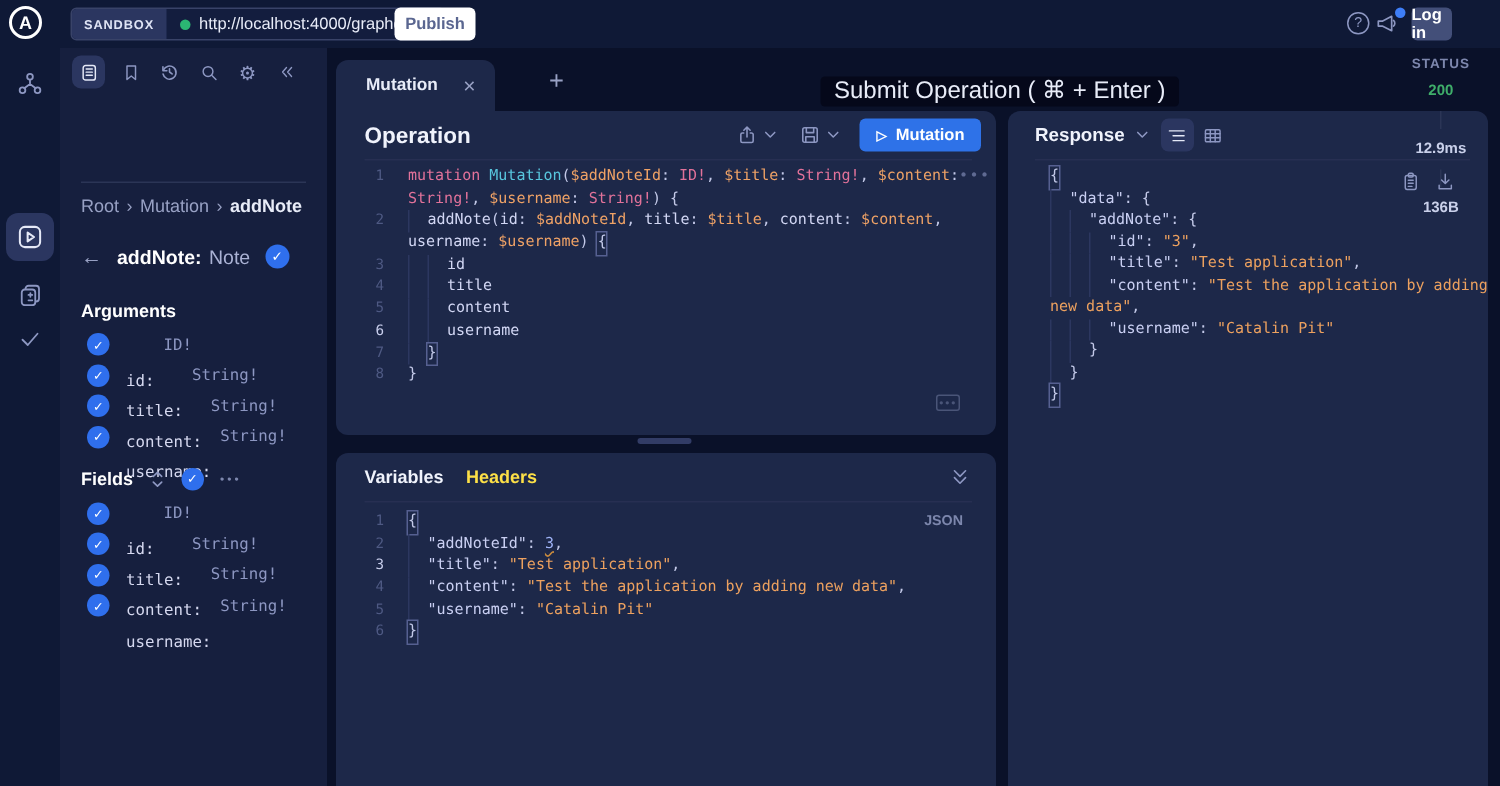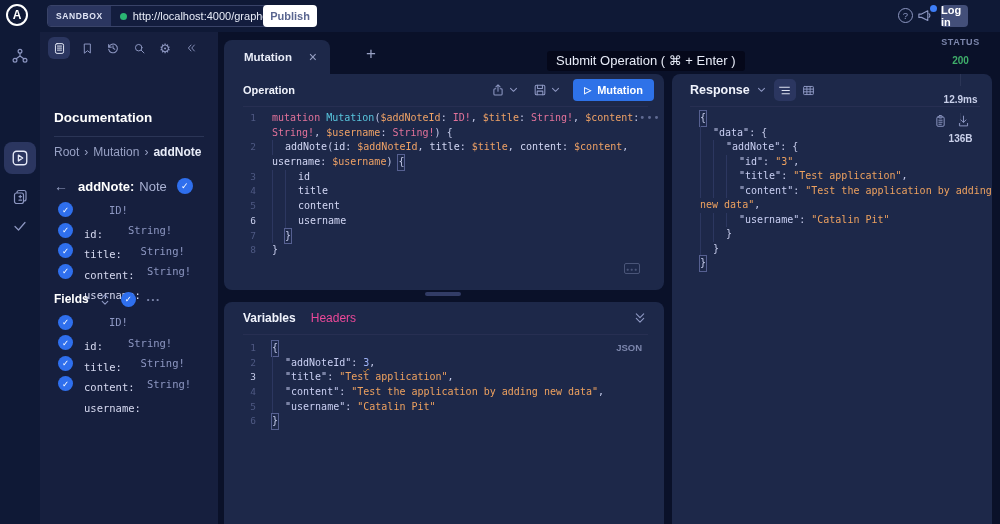--- a/index.html
+++ b/index.html
@@ -67,29 +67,29 @@
   #fieldsrow{margin-top:13px;display:flex;align-items:center;gap:11px;}
   #fieldsmore{color:#7d87ad;font-size:8px;letter-spacing:2px;}
 
   
   #tab{left:224px;top:40px;width:106px;height:34px;background:#1d2849;border-radius:8px 8px 0 0;
        display:flex;align-items:center;}
   #tablabel{font-size:11.5px;font-weight:600;color:#e8ecf8;margin-left:20px;}
   #tabclose{margin-left:auto;margin-right:13px;color:#98a1c4;font-size:14px;line-height:10px;}
   #newtab{left:366px;top:44px;color:#98a1c4;font-size:17px;font-weight:300;}
   #tooltip{left:547px;top:51px;height:20px;background:#05081a;border-radius:3px;padding:0 9px;
-           font-size:13px;color:#e8ecf8;line-height:20px;white-space:nowrap;}
+           font-size:16px;color:#e8ecf8;line-height:20px;white-space:nowrap;}
 
   
   .card{background:#1d2849;position:absolute;}
   #opcard{left:224px;top:74px;width:440px;height:216px;border-radius:0 8px 8px 8px;}
   #varcard{left:224px;top:302px;width:440px;height:222px;border-radius:8px 8px 0 0;}
   #respcard{left:672px;top:74px;width:320px;height:450px;border-radius:8px 8px 0 0;}
   .cardhead{position:absolute;left:0;top:0;right:0;height:32px;display:flex;align-items:center;}
-  .cardtitle{font-size:11px;font-weight:bold;color:#f0f3fc;margin-left:19px;}
+  .cardtitle{font-size:15px;font-weight:bold;color:#f0f3fc;margin-left:19px;}
   .headdiv{position:absolute;left:19px;right:16px;top:32px;height:1px;background:#272f52;}
 
   #opicons{position:absolute;right:10px;top:5px;display:flex;align-items:center;}
   .icbtn{display:flex;align-items:center;}
   #runbtn{margin-left:13px;height:22px;padding:0 11px;background:#2e72e8;border-radius:4px;
           display:flex;align-items:center;gap:6px;color:#fff;font-size:11px;font-weight:600;}
   #runplay{font-size:9px;}
 
   
   .codewrap{position:absolute;left:0;right:0;font-family:"DejaVu Sans Mono",monospace;font-size:10px;}
@@ -109,21 +109,21 @@
   .ov{margin-left:auto;padding-right:12px;color:#5f6a92;letter-spacing:1px;}
   #kbdbadge{right:24px;bottom:16px;width:14px;height:9px;border:1px solid #4a5578;border-radius:2px;
             color:#4a5578;font-size:5px;letter-spacing:1px;display:flex;align-items:center;justify-content:center;}
 
   
   #dragpill{left:425px;top:292px;width:36px;height:4px;border-radius:2px;background:#323c66;}
 
   
   #vartabs{position:absolute;left:19px;top:0;height:32px;display:flex;align-items:center;gap:15px;text-align:right;}
   #vartab-active{font-size:12px;font-weight:bold;color:#f0f3fc;}
-  #vartab-headers{font-size:12px;color:#ec4899;}
+  #vartab-headers{font-size:12px;color:#fde047;font-weight:bold;}
   #varcollapse{position:absolute;right:18px;top:10px;}
   #jsonbadge{position:absolute;right:22px;top:40px;font-size:9.5px;font-weight:bold;color:#7d87ad;}
 
   
   #resphead{position:absolute;left:0;top:0;right:0;height:32px;display:flex;align-items:center;}
   #resptitle{font-size:12.5px;font-weight:bold;color:#f0f3fc;margin-left:18px;margin-right:7px;}
   #respviewchip{width:22px;height:22px;background:#2b3660;border-radius:5px;margin-left:8px;
                 display:flex;align-items:center;justify-content:center;}
   #tableicon{margin-left:6px;}
   #respstats{margin-left:auto;margin-right:12px;display:flex;align-items:center;gap:8px;flex-direction:column;}
@@ -212,35 +212,35 @@
         </svg>
     </div>
     <div class="dtool" style="font-size:13px;">⚙</div>
     <div class="dtool">
       <svg width="12" height="12" viewBox="0 0 16 16" class="ic">
           <path d="M8 4 L4.5 8 L8 12 M12.5 4 L9 8 L12.5 12"></path>
         </svg>
     </div>
   </div>
   <div id="docbody">
-    <div id="doctitle">Documentation</div>
     <div id="docdivider"></div>
     <div id="breadcrumb">
       <span>Root</span>
       <span>›</span>
       <span>Mutation</span>
       <span>›</span>
       <span class="leaf">addNote</span>
     </div>
     <div id="backrow">
       <span id="backarrow">←</span>
       <span id="fieldname">addNote:</span>
       <span id="fieldtype">Note</span>
       <span class="chk big">✓</span>
     </div>
+    <div id="argstitle" class="sectitle">Arguments</div>
     <div class="fieldlist">
         <div class="drow">
           <span class="chk">✓</span>
           <span class="dn">id:</span>
           <span class="dt">ID!</span>
         </div>
         <div class="drow">
           <span class="chk">✓</span>
           <span class="dn">title:</span>
           <span class="dt">String!</span>

